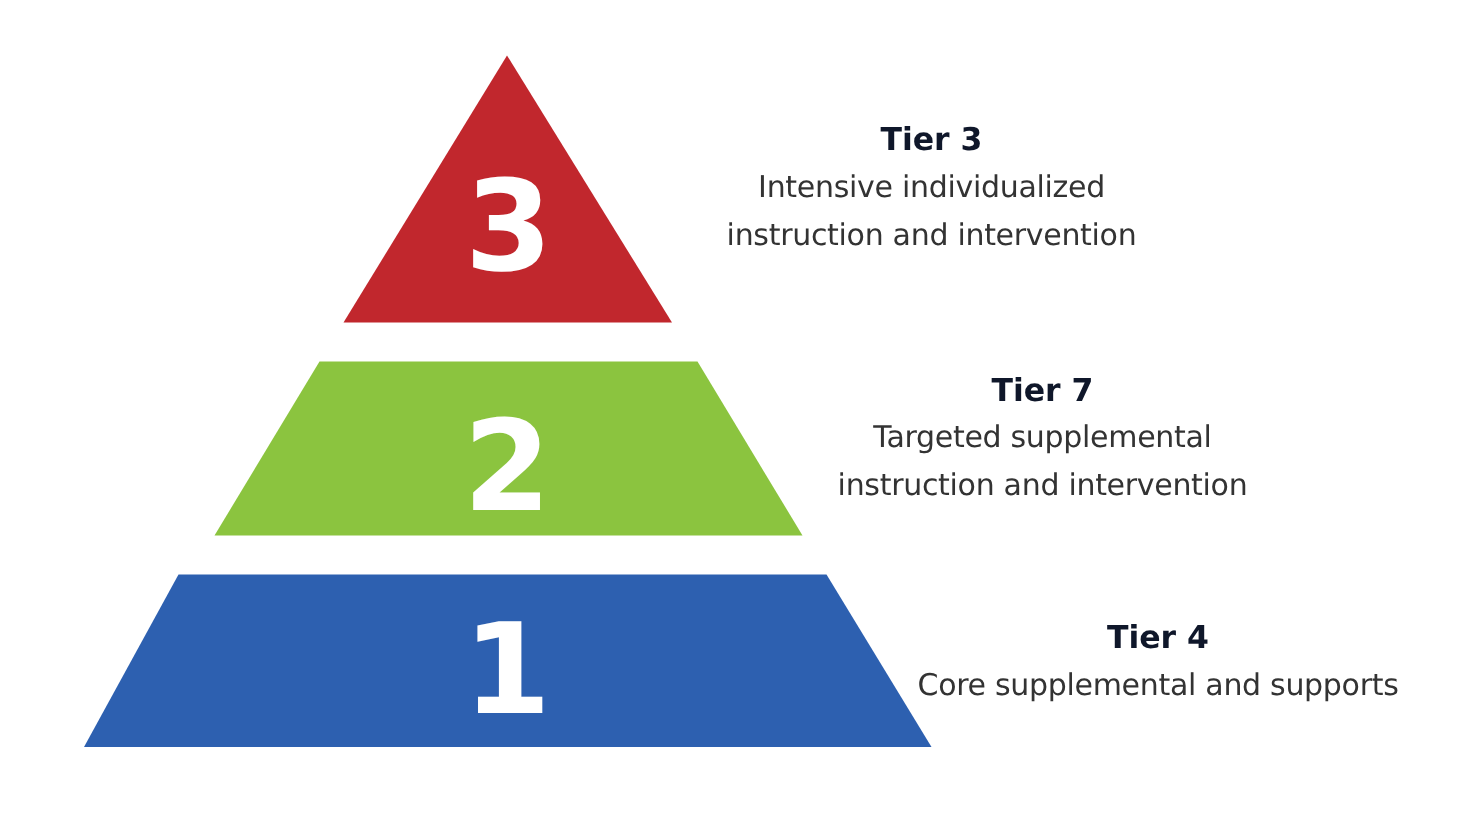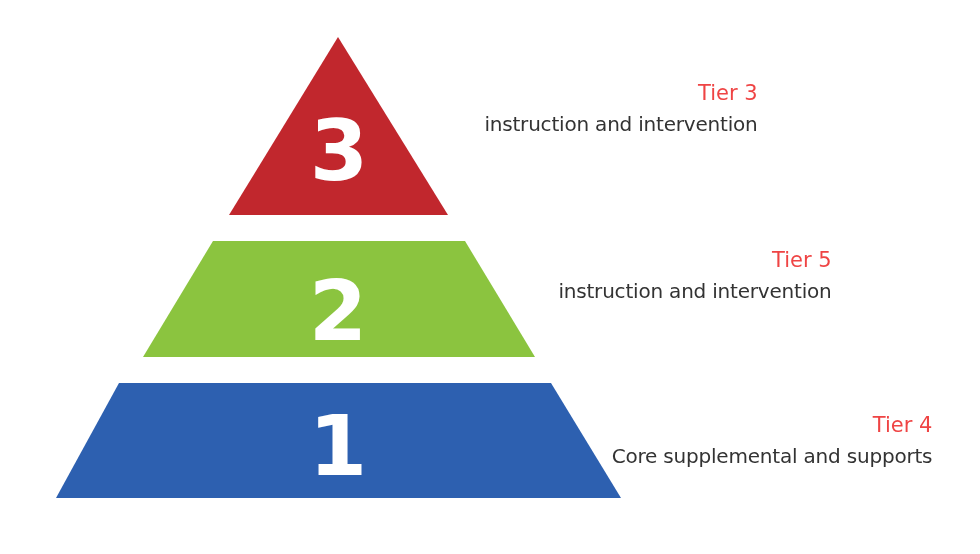--- a/index.html
+++ b/index.html
@@ -30,25 +30,24 @@
     }
     .label {
       position: absolute;
       text-align: center;
       color: #2b2b2b;
       transform: translateX(-50%);
       white-space: nowrap;
     }
     .label .title {
       font-family: "DejaVu Sans", "Liberation Sans", sans-serif;
-      font-weight: 400;
+      font-weight: 700;
       font-size: 21px;
       line-height: 30px;
-      color: #ef4444;
-      text-align: right;
+      color: #0f172a;
     }
     .label .desc {
       font-family: "DejaVu Sans", "Liberation Sans", sans-serif;
       font-weight: 400;
       font-size: 20px;
       line-height: 32px;
       color: #333333;
       letter-spacing: -0.2px;
     }
   </style>
@@ -70,25 +69,27 @@
     </g>
 
     <g>
       <polygon points="119,383 551,383 621,498 56,498" fill="#2D60B0"></polygon>
       <text class="tier-num" x="338" y="475" text-anchor="middle">1</text>
     </g>
   </svg>
 
   <div class="label" style="left:621px; top:78px;">
     <div class="title">Tier 3</div>
+    <div class="desc">Intensive individualized</div>
     <div class="desc">instruction and intervention</div>
   </div>
 
   <div class="label" style="left:695px; top:245px;">
-    <div class="title">Tier 5</div>
+    <div class="title">Tier 7</div>
+    <div class="desc">Targeted supplemental</div>
     <div class="desc">instruction and intervention</div>
   </div>
 
   <div class="label" style="left:772px; top:410px;">
     <div class="title">Tier 4</div>
     <div class="desc">Core supplemental and supports</div>
   </div>
 
 </div>
 

